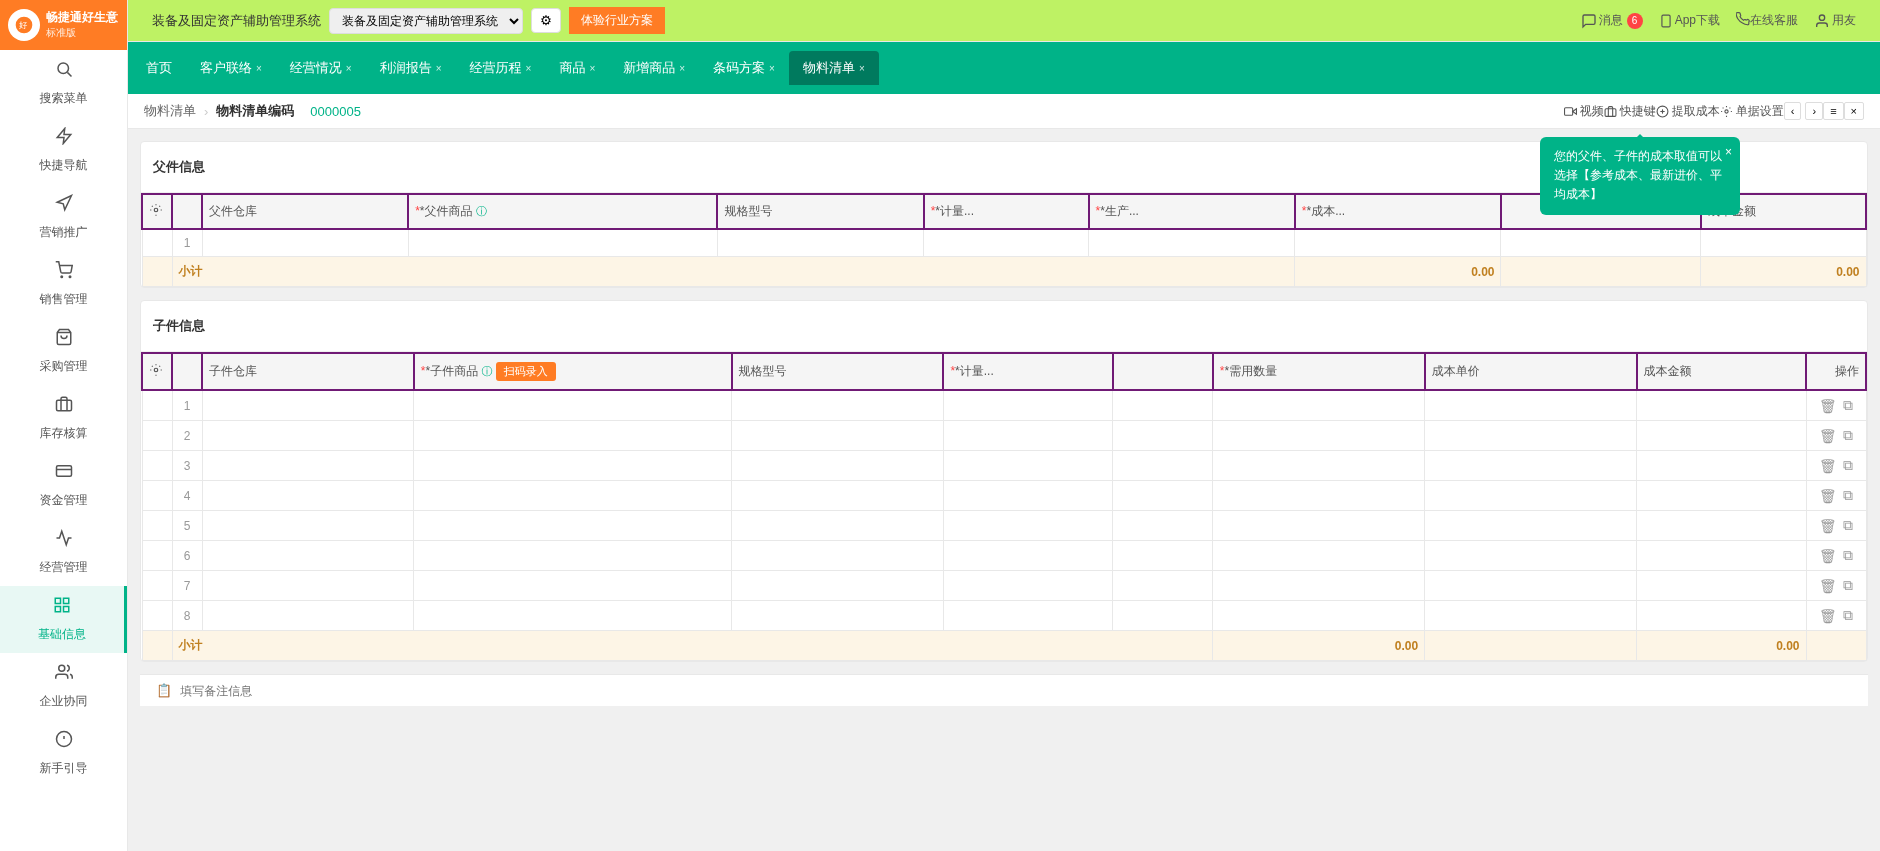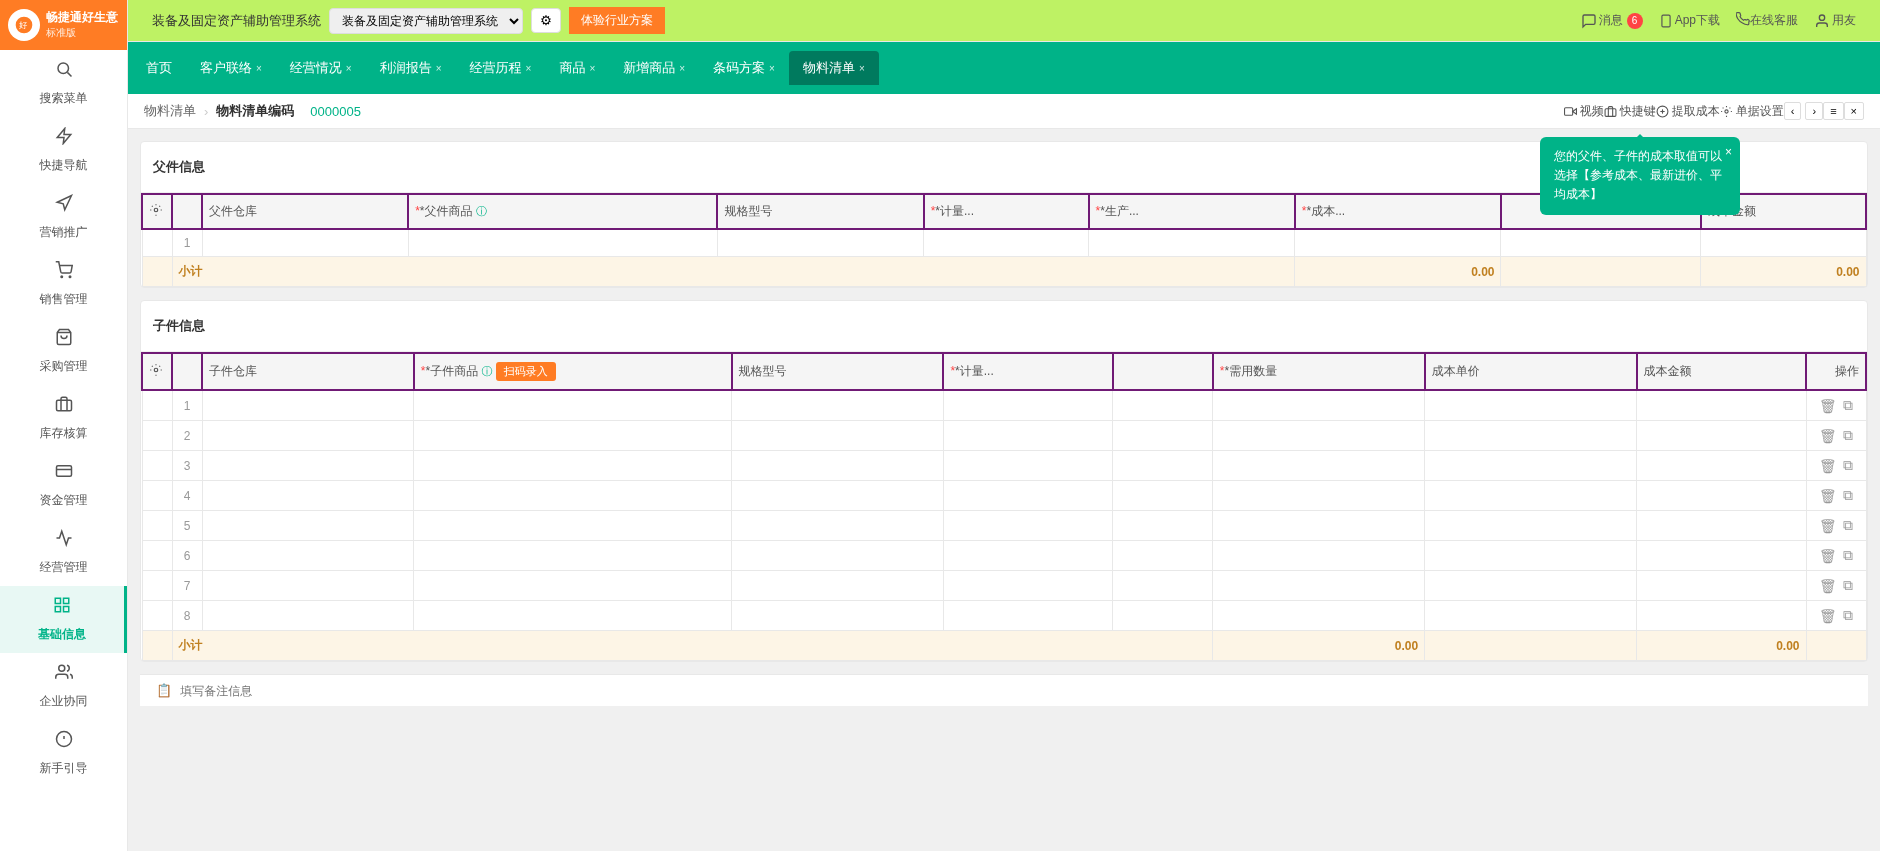--- a/index.html
+++ b/index.html
@@ -5,21 +5,21 @@
     * { box-sizing: border-box; margin: 0; padding: 0; }
     body { font-family: 'Microsoft YaHei', sans-serif; font-size: 13px; background: #f5f5f5; display: flex; height: 851px; overflow: hidden; }
 
     
     .sidebar { width: 128px; background: #fff; display: flex; flex-direction: column; border-right: 1px solid #e8e8e8; flex-shrink: 0; }
     .sidebar-logo { background: #ff7c24; color: #fff; padding: 12px 8px; display: flex; align-items: center; gap: 6px; height: 50px; }
     .sidebar-logo-icon { width: 32px; height: 32px; background: #fff; border-radius: 50%; display: flex; align-items: center; justify-content: center; }
     .sidebar-logo-icon svg { width: 20px; height: 20px; }
     .sidebar-logo-text { font-size: 12px; font-weight: bold; line-height: 1.3; }
     .sidebar-item { display: flex; flex-direction: column; align-items: center; padding: 10px 4px; cursor: pointer; color: #555; gap: 12px; font-size: 12px; }
-    .sidebar-item.active { background: #e8f8f4; color: #00b388; border-right: 3px solid #00b388; font-weight: bold; }
+    .sidebar-item.active { background: #e8f8f4; color: #00b388; border-right: 3px solid #00b388; }
     .sidebar-item svg { width: 18px; height: 18px; }
 
     
     .main { flex: 1; display: flex; flex-direction: column; overflow: hidden; }
 
     
     .topbar { background: #bef264; height: 42px; display: flex; align-items: center; padding: 0 24px; border-bottom: 1px solid #e8e8e8; justify-content: space-between; }
     .topbar-left { display: flex; align-items: center; gap: 8px; }
     .topbar-title { font-size: 13px; color: #333; }
     .topbar-select { border: 1px solid #ddd; border-radius: 4px; padding: 4px 8px; font-size: 12px; }

